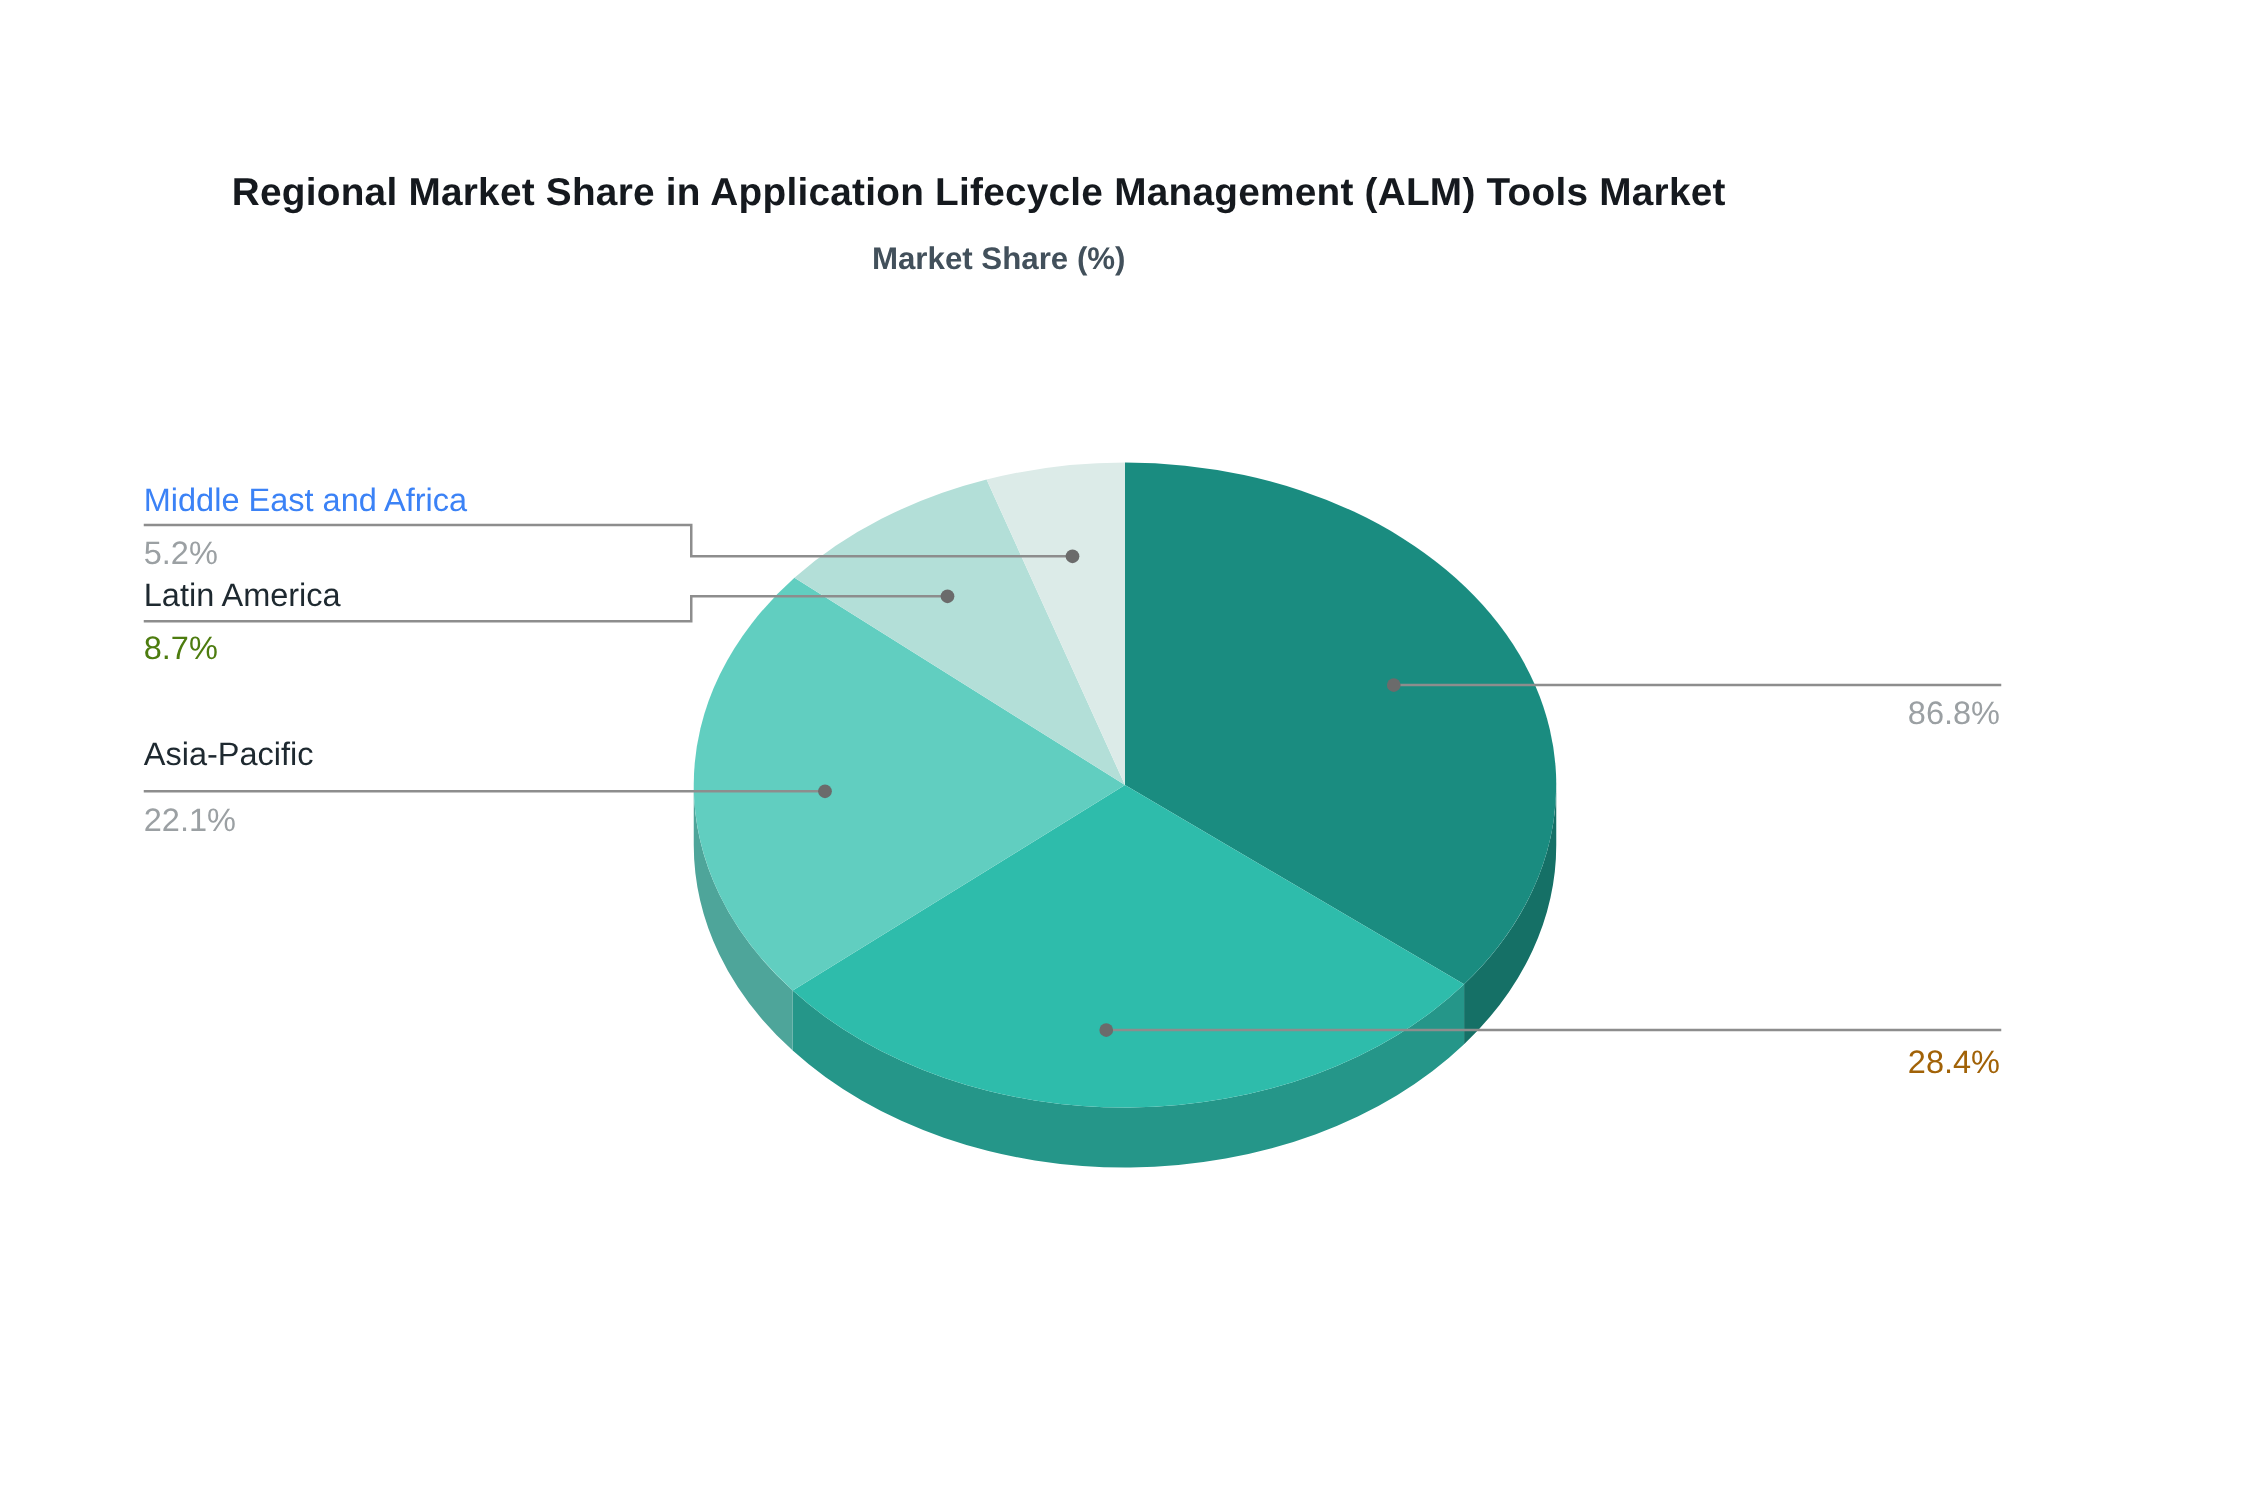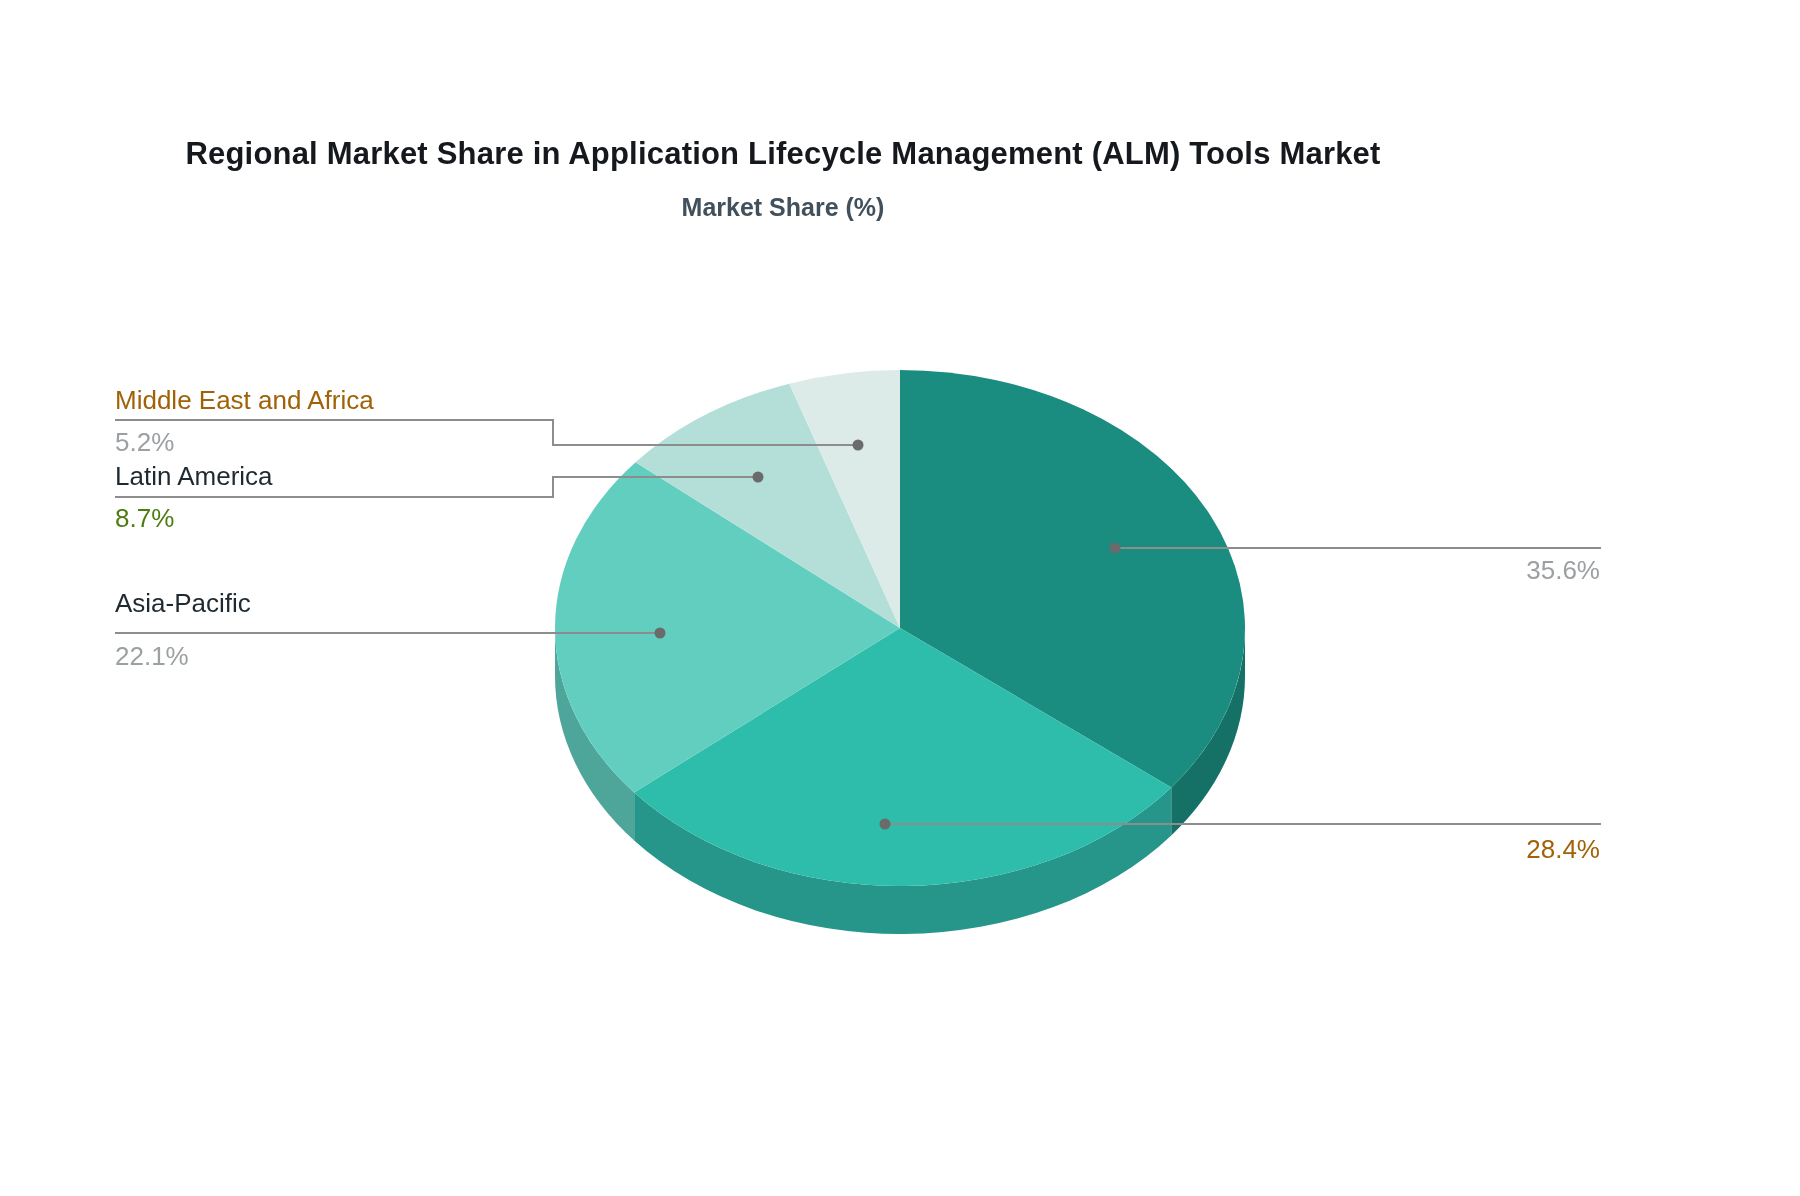--- a/index.html
+++ b/index.html
@@ -1,20 +1,20 @@
 <!DOCTYPE html>
 <html><head>
 <meta charset="utf-8">
 <style>
   html,body{margin:0;padding:0;background:#ffffff;}
   body{font-family:"Liberation Sans", sans-serif;}
   .stage{position:relative;width:1800px;height:975px;background:#fff;overflow:hidden;}
   .hdr-title{position:absolute;left:0;top:136px;width:1566px;margin:0;text-align:center;
              font-size:31px;font-weight:bold;color:#15191e;letter-spacing:.2px;}
-  .hdr-sub{position:absolute;left:0;top:193px;width:1566px;text-align:center;
+  .hdr-sub{position:absolute;left:16px;top:193px;width:1566px;text-align:center;
            font-size:25px;font-weight:bold;color:#42505b;}
   svg.chart{position:absolute;left:0;top:0;}
   .co{position:absolute;font-size:26px;color:#1e2930;white-space:nowrap;line-height:1.2;}
   .co.value{color:#9ba0a3;}
   .co.rt{width:420px;text-align:right;}
   #co-mea-l{left:115px;top:385px;}
   #co-mea-v{left:115px;top:427px;}
   #co-la-l{left:115px;top:461px;}
   #co-la-v{left:115px;top:503px;}
   #co-ap-l{left:115px;top:588px;}
@@ -49,30 +49,30 @@
       <polyline points="115,497 553,497 553,477 758,477" fill="none" stroke="#8D8D8D" stroke-width="2"></polyline>
       <circle cx="758" cy="477" r="5.5" fill="#6B6B6B"></circle>
       <polyline points="115,633 660,633" fill="none" stroke="#8D8D8D" stroke-width="2"></polyline>
       <circle cx="660" cy="633" r="5.5" fill="#6B6B6B"></circle>
       <polyline points="1601,548 1115,548" fill="none" stroke="#8D8D8D" stroke-width="2"></polyline>
       <circle cx="1115" cy="548" r="5.5" fill="#6B6B6B"></circle>
       <polyline points="1601,824 885,824" fill="none" stroke="#8D8D8D" stroke-width="2"></polyline>
       <circle cx="885" cy="824" r="5.5" fill="#6B6B6B"></circle>
     </svg>
 
-  <div id="co-mea-l" class="co" style="color: #a16207;">Middle East and Africa</div>
+  <div id="co-mea-l" class="co" style="color: #3b82f6;">Middle East and Africa</div>
   <div id="co-mea-v" class="co value" style="color: rgb(155, 160, 163);">5.2%</div>
 
   <div id="co-la-l" class="co" style="color: rgb(30, 41, 48);">Latin America</div>
   <div id="co-la-v" class="co value" style="color: #4d7c0f;">8.7%</div>
 
   <div id="co-ap-l" class="co" style="color: rgb(30, 41, 48);">Asia-Pacific</div>
   <div id="co-ap-v" class="co value" style="color: rgb(155, 160, 163);">22.1%</div>
 
-  <div id="co-na-v" class="co rt value" style="color: rgb(155, 160, 163);">35.6%</div>
+  <div id="co-na-v" class="co rt value" style="color: rgb(155, 160, 163);">86.8%</div>
 
   <div id="co-eu-v" class="co rt value" style="color: #a16207;">28.4%</div>
 
   <div id="logo">
     <span class="logo-text" style="color: rgb(21, 39, 48);">AMR</span>
     <svg class="logo-arrow" viewBox="0 0 110 64">
       <path id="logo-arrow-path" d="M2,62 C40,56 70,40 88,16 L77,11 L106,1 L101,30 L91,23 C74,44 46,59 4,63 Z" fill="#2E8F8C"></path>
     </svg>
   </div>
 

